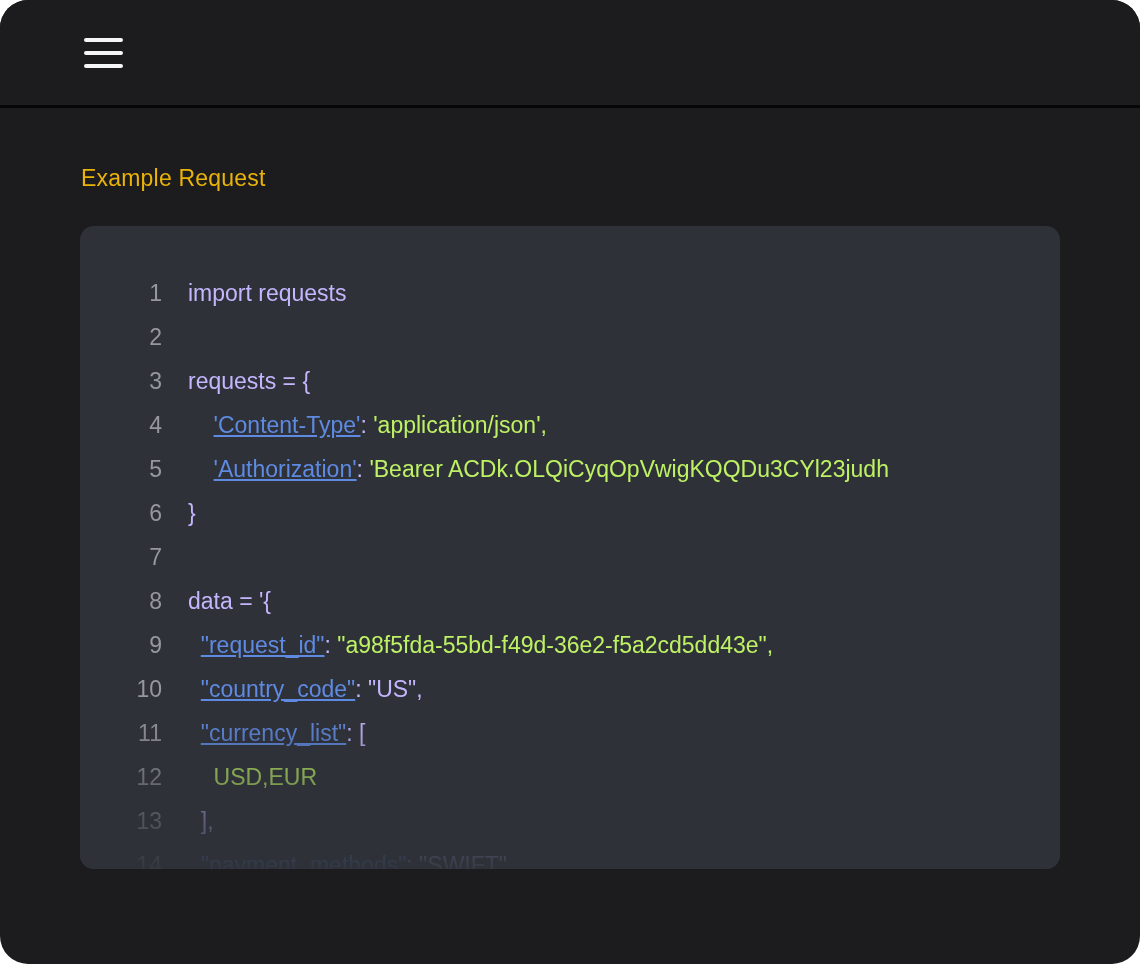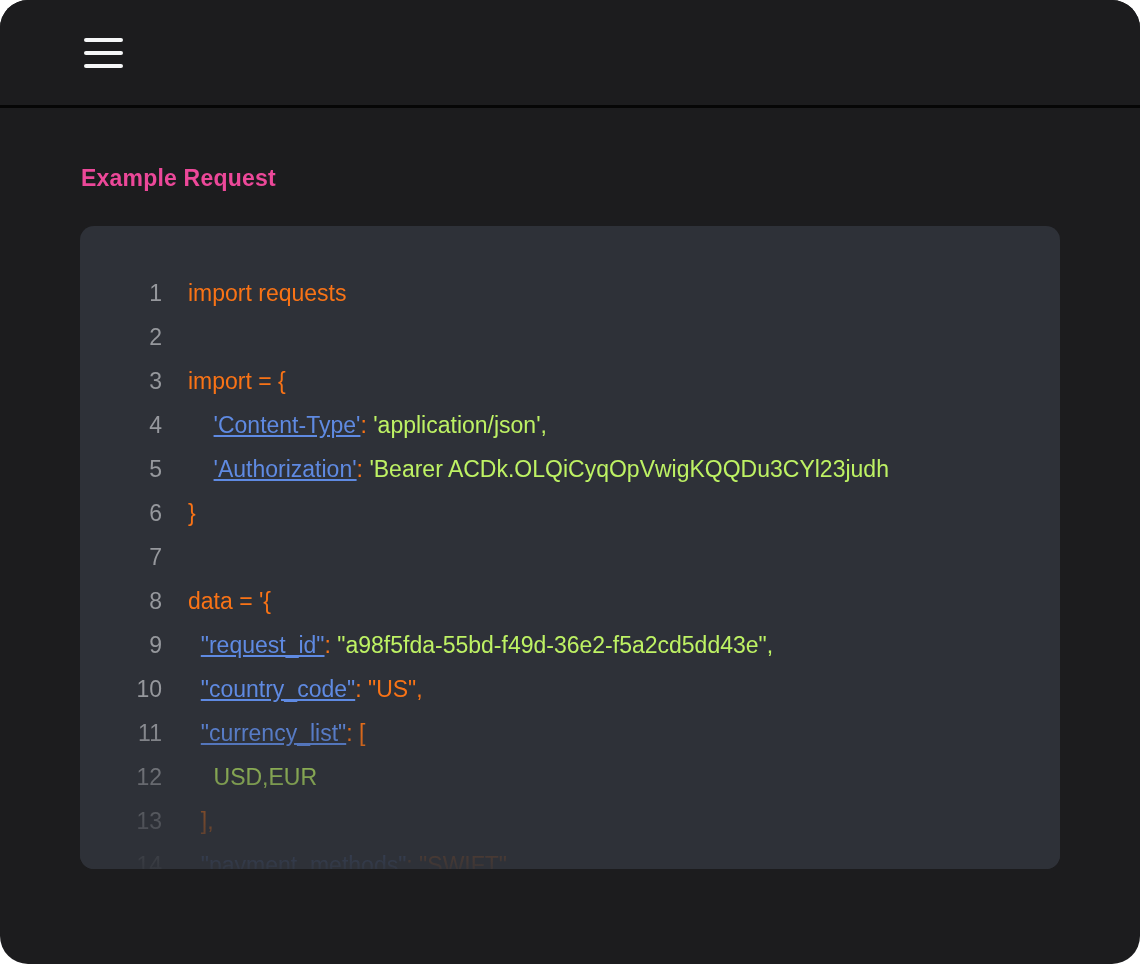--- a/index.html
+++ b/index.html
@@ -40,23 +40,23 @@
     width: 39px; height: 4px;
     background: #f5f6f7;
     border-radius: 2px;
   }
   
   .content { padding: 0 80px; }
   .section-title {
     margin-top: 57px;
     margin-left: 1px;
     font-size: 23px;
-    font-weight: 700;
+    font-weight: 400;
     letter-spacing: 0.2px;
-    color: #ec4899;
+    color: #eab308;
   }
   
   .code-block {
     margin-top: 34px;
     width: 980px;
     height: 643px;
     background: #2e3138;
     border-radius: 14px;
     position: relative;
     overflow: hidden;
@@ -70,21 +70,21 @@
     font-size: 23px;
   }
   .line-number {
     width: 82px;
     flex-shrink: 0;
     text-align: right;
     color: #96989d;
     user-select: none;
   }
   .code-text { padding-left: 26px; }
-  .tok-plain { color: #f97316; margin-top: 8px; }
+  .tok-plain { color: #c4b5fd; margin-top: 8px; }
   .tok-key   { color: #5f8ae2; text-decoration: underline; }
   .tok-str   { color: #bef264; }
   .code-fade {
     position: absolute;
     left: 0; right: 0; bottom: 0;
     height: 165px;
     background: linear-gradient(180deg, rgba(46,49,56,0) 0%, rgba(46,49,56,0.94) 100%);
     pointer-events: none;
   }
 </style>
@@ -103,21 +103,21 @@
     </button>
   </div>
 
   <div class="content">
     <h2 class="section-title">Example Request</h2>
 
     <div class="code-block">
       <div class="code-inner" id="code-lines">
           <div class="code-line"><span class="line-number">1</span><span class="code-text"><span class="tok-plain">import requests</span></span></div>
           <div class="code-line"><span class="line-number">2</span><span class="code-text"></span></div>
-          <div class="code-line"><span class="line-number">3</span><span class="code-text"><span class="tok-plain">import = {</span></span></div>
+          <div class="code-line"><span class="line-number">3</span><span class="code-text"><span class="tok-plain">requests = {</span></span></div>
           <div class="code-line"><span class="line-number">4</span><span class="code-text"><span class="tok-plain">    </span><span class="tok-key">'Content-Type'</span><span class="tok-plain">: </span><span class="tok-str">'application/json',</span></span></div>
           <div class="code-line"><span class="line-number">5</span><span class="code-text"><span class="tok-plain">    </span><span class="tok-key">'Authorization'</span><span class="tok-plain">: </span><span class="tok-str">'Bearer ACDk.OLQiCyqOpVwigKQQDu3CYl23judh</span></span></div>
           <div class="code-line"><span class="line-number">6</span><span class="code-text"><span class="tok-plain">}</span></span></div>
           <div class="code-line"><span class="line-number">7</span><span class="code-text"></span></div>
           <div class="code-line"><span class="line-number">8</span><span class="code-text"><span class="tok-plain">data = '{</span></span></div>
           <div class="code-line"><span class="line-number">9</span><span class="code-text"><span class="tok-plain">  </span><span class="tok-key">"request_id"</span><span class="tok-plain">: </span><span class="tok-str">"a98f5fda-55bd-f49d-36e2-f5a2cd5dd43e",</span></span></div>
           <div class="code-line"><span class="line-number">10</span><span class="code-text"><span class="tok-plain">  </span><span class="tok-key">"country_code"</span><span class="tok-plain">: "US",</span></span></div>
           <div class="code-line"><span class="line-number">11</span><span class="code-text"><span class="tok-plain">  </span><span class="tok-key">"currency_list"</span><span class="tok-plain">: [</span></span></div>
           <div class="code-line"><span class="line-number">12</span><span class="code-text"><span class="tok-plain">    </span><span class="tok-str">USD,EUR</span></span></div>
           <div class="code-line"><span class="line-number">13</span><span class="code-text"><span class="tok-plain">  ],</span></span></div>

